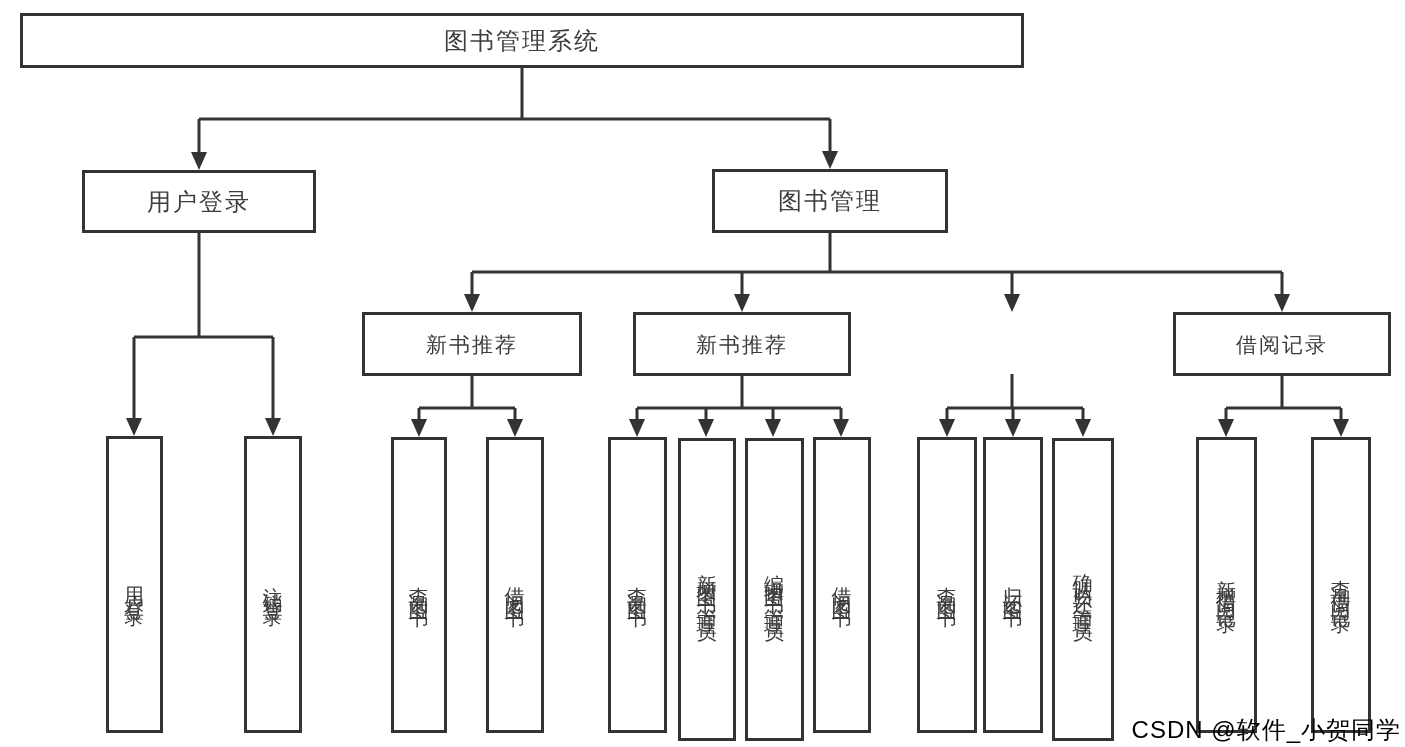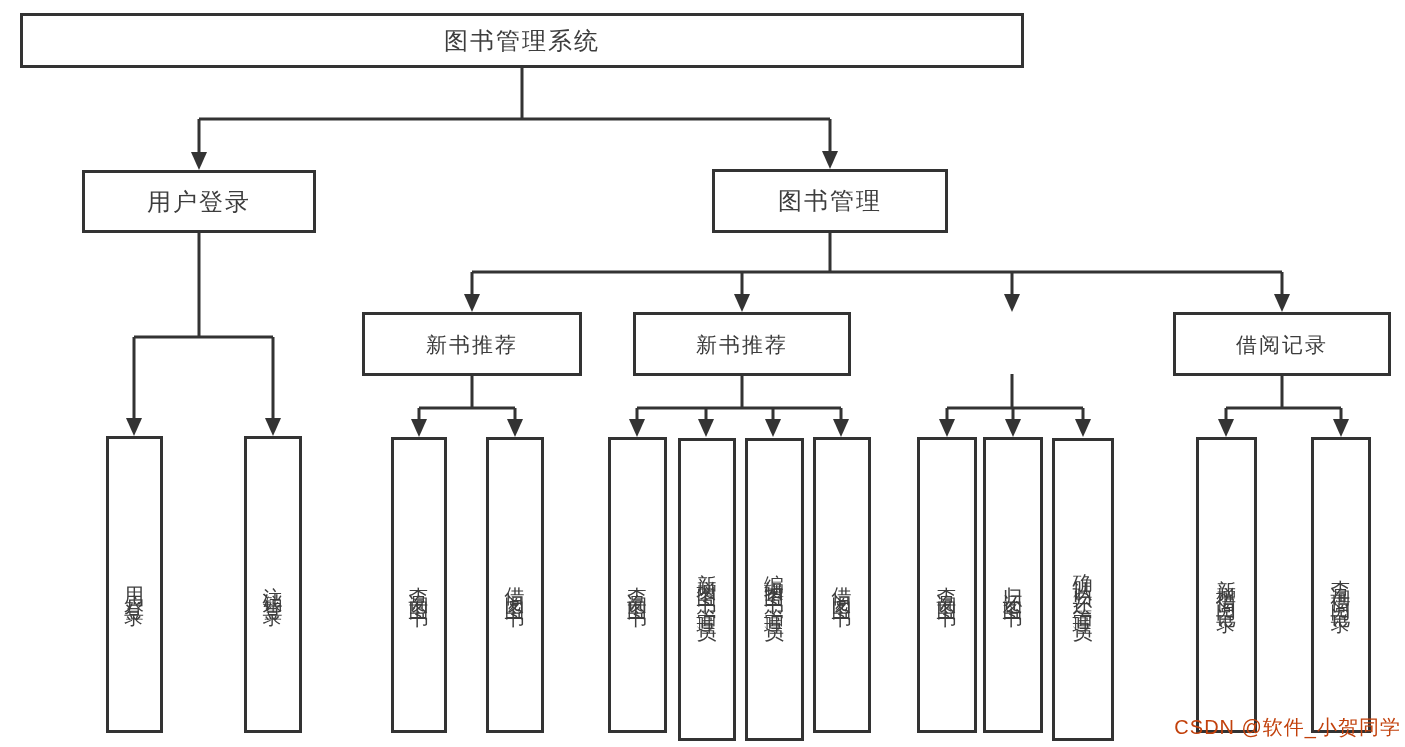--- a/index.html
+++ b/index.html
@@ -15,21 +15,21 @@
   .box span{line-height:1;white-space:nowrap;}
   .root  span{font-size:24px;letter-spacing:2px;}
   .lvl2  span{font-size:24px;letter-spacing:2px;}
   .lvl3  span{font-size:21px;letter-spacing:2px;}
   .leaf  span{
     writing-mode:vertical-rl;text-orientation:mixed;
     font-size:20px;letter-spacing:7px;line-height:1;
   }
   .watermark{
     position:absolute;top:714px;right:4px;
-    font-size:20px;letter-spacing:1px;color:#c2410c;white-space:nowrap;
+    font-size:24px;letter-spacing:1px;color:#000000;white-space:nowrap;
   }
 </style>
 </head>
 <body>
 
 <div class="canvas">
 
   <svg class="edges" width="1405" height="747" viewBox="0 0 1405 747">
     <g stroke="#333333" stroke-width="3" fill="none">
 

